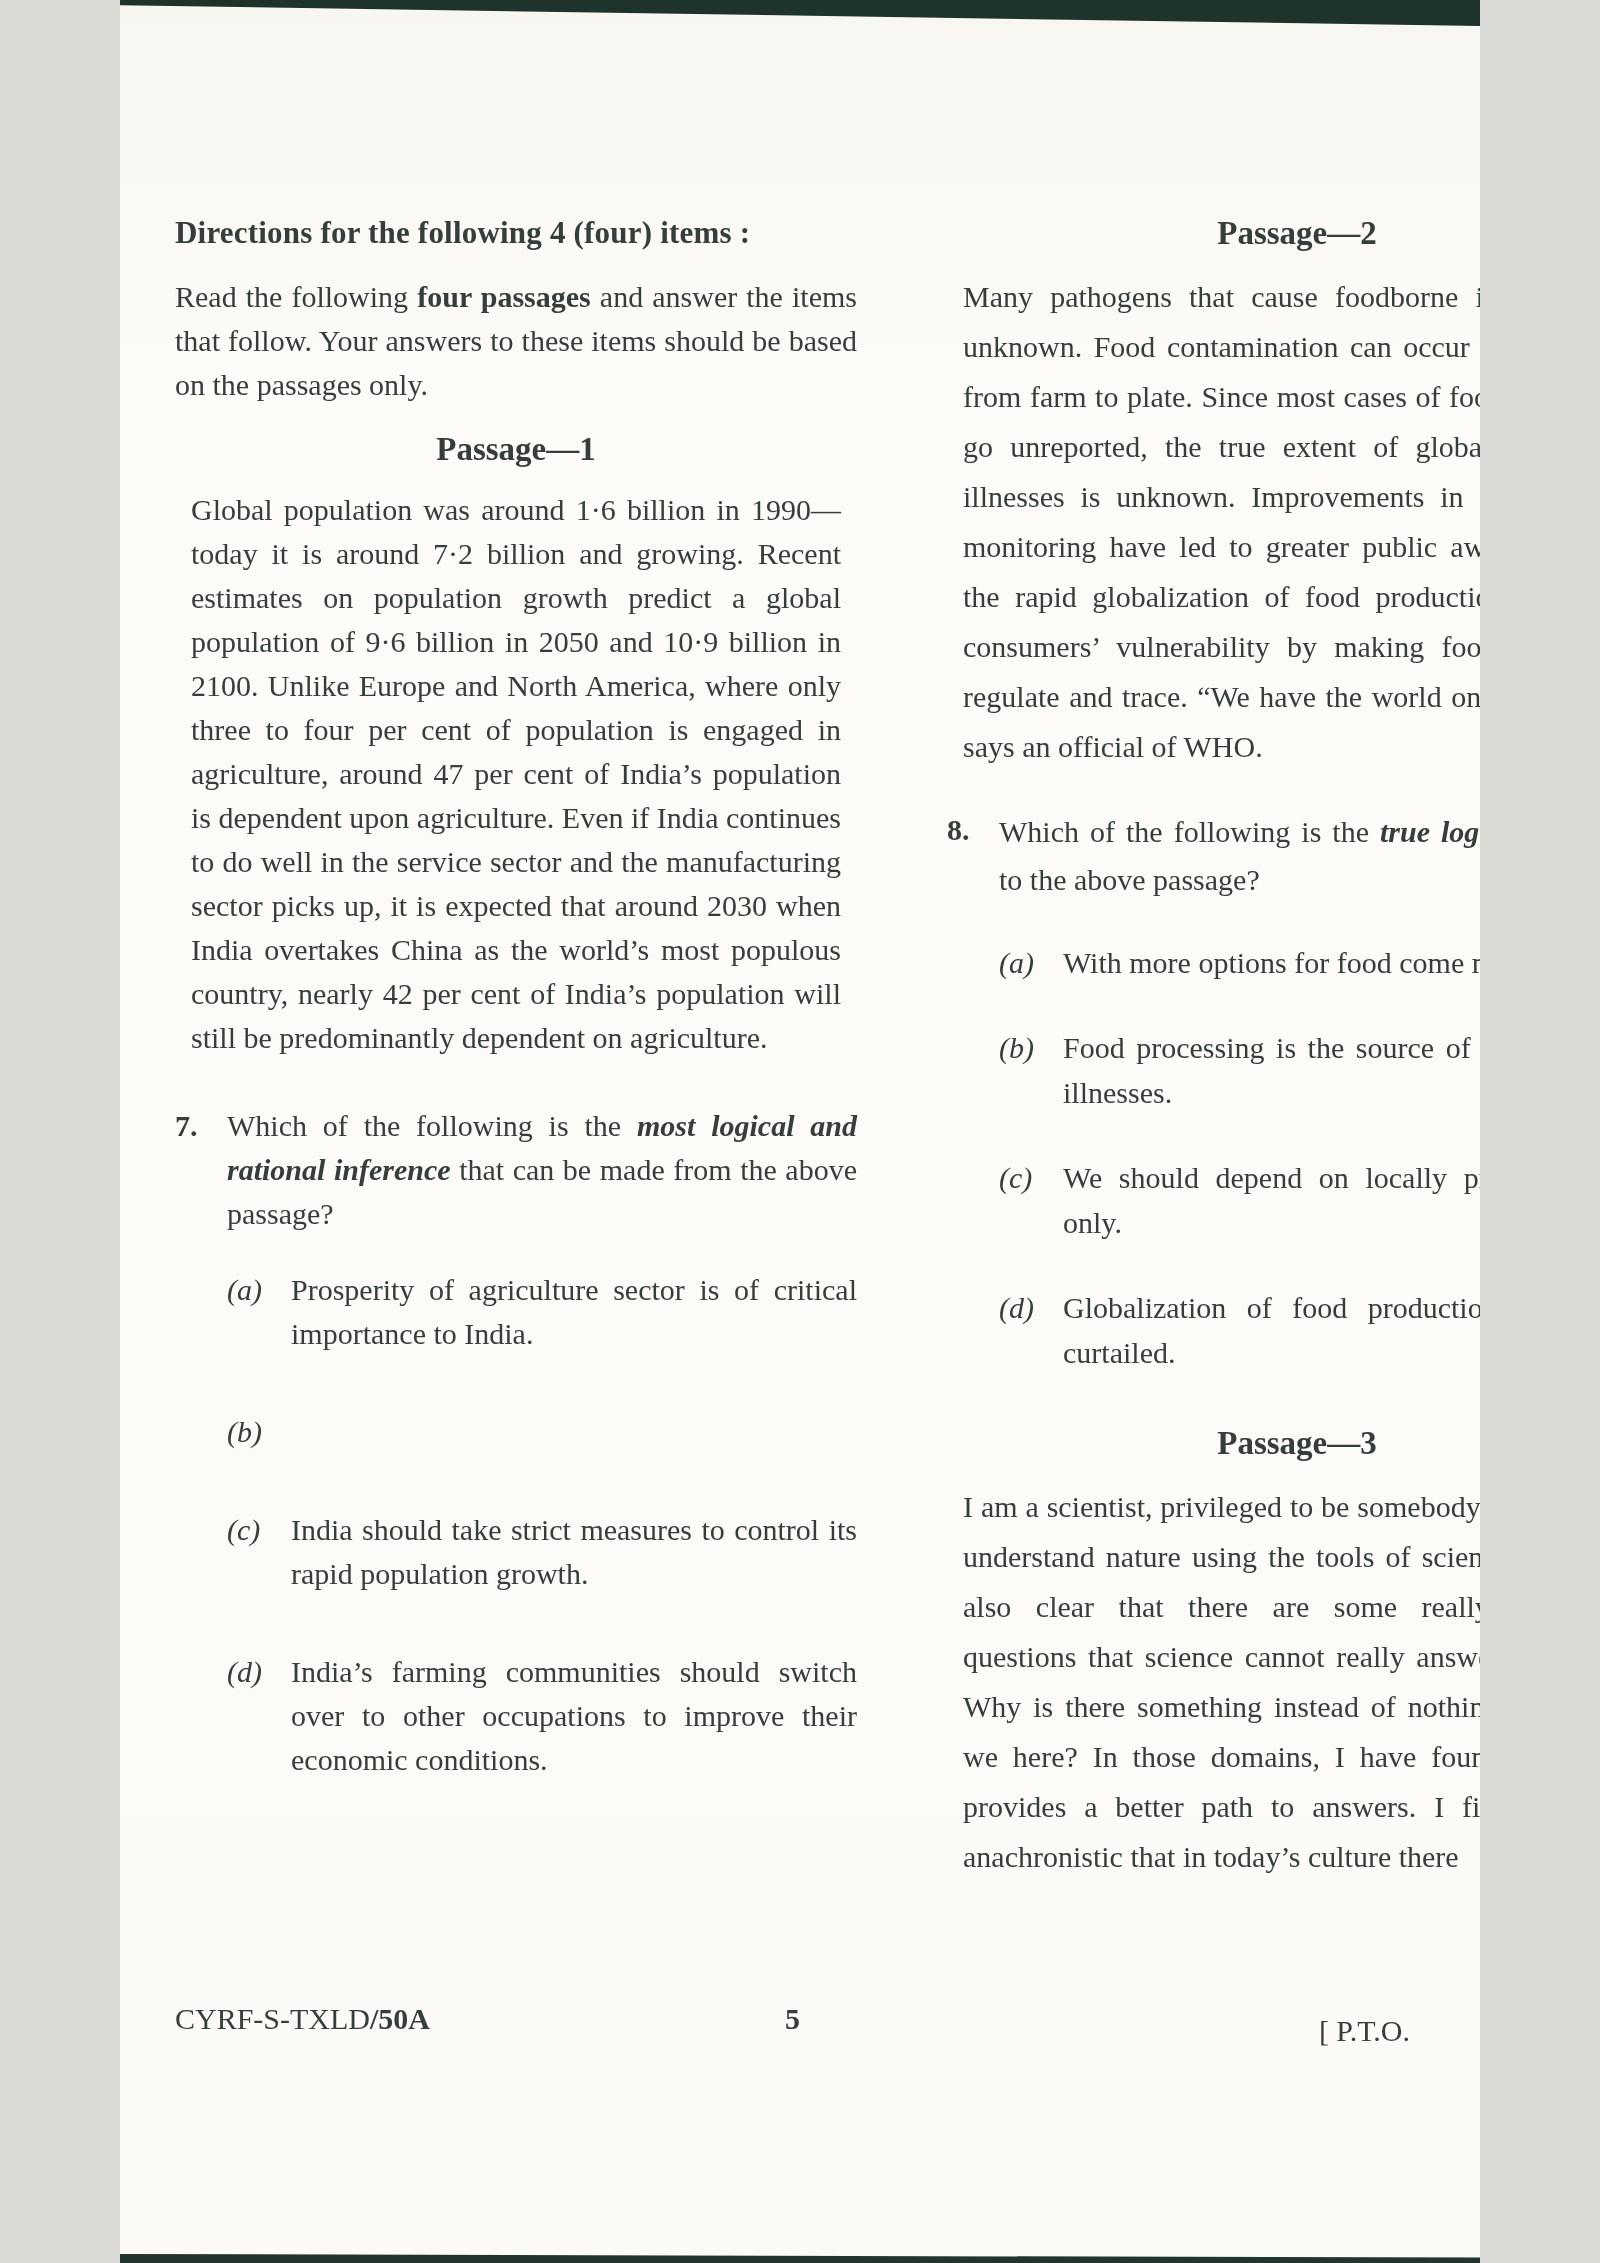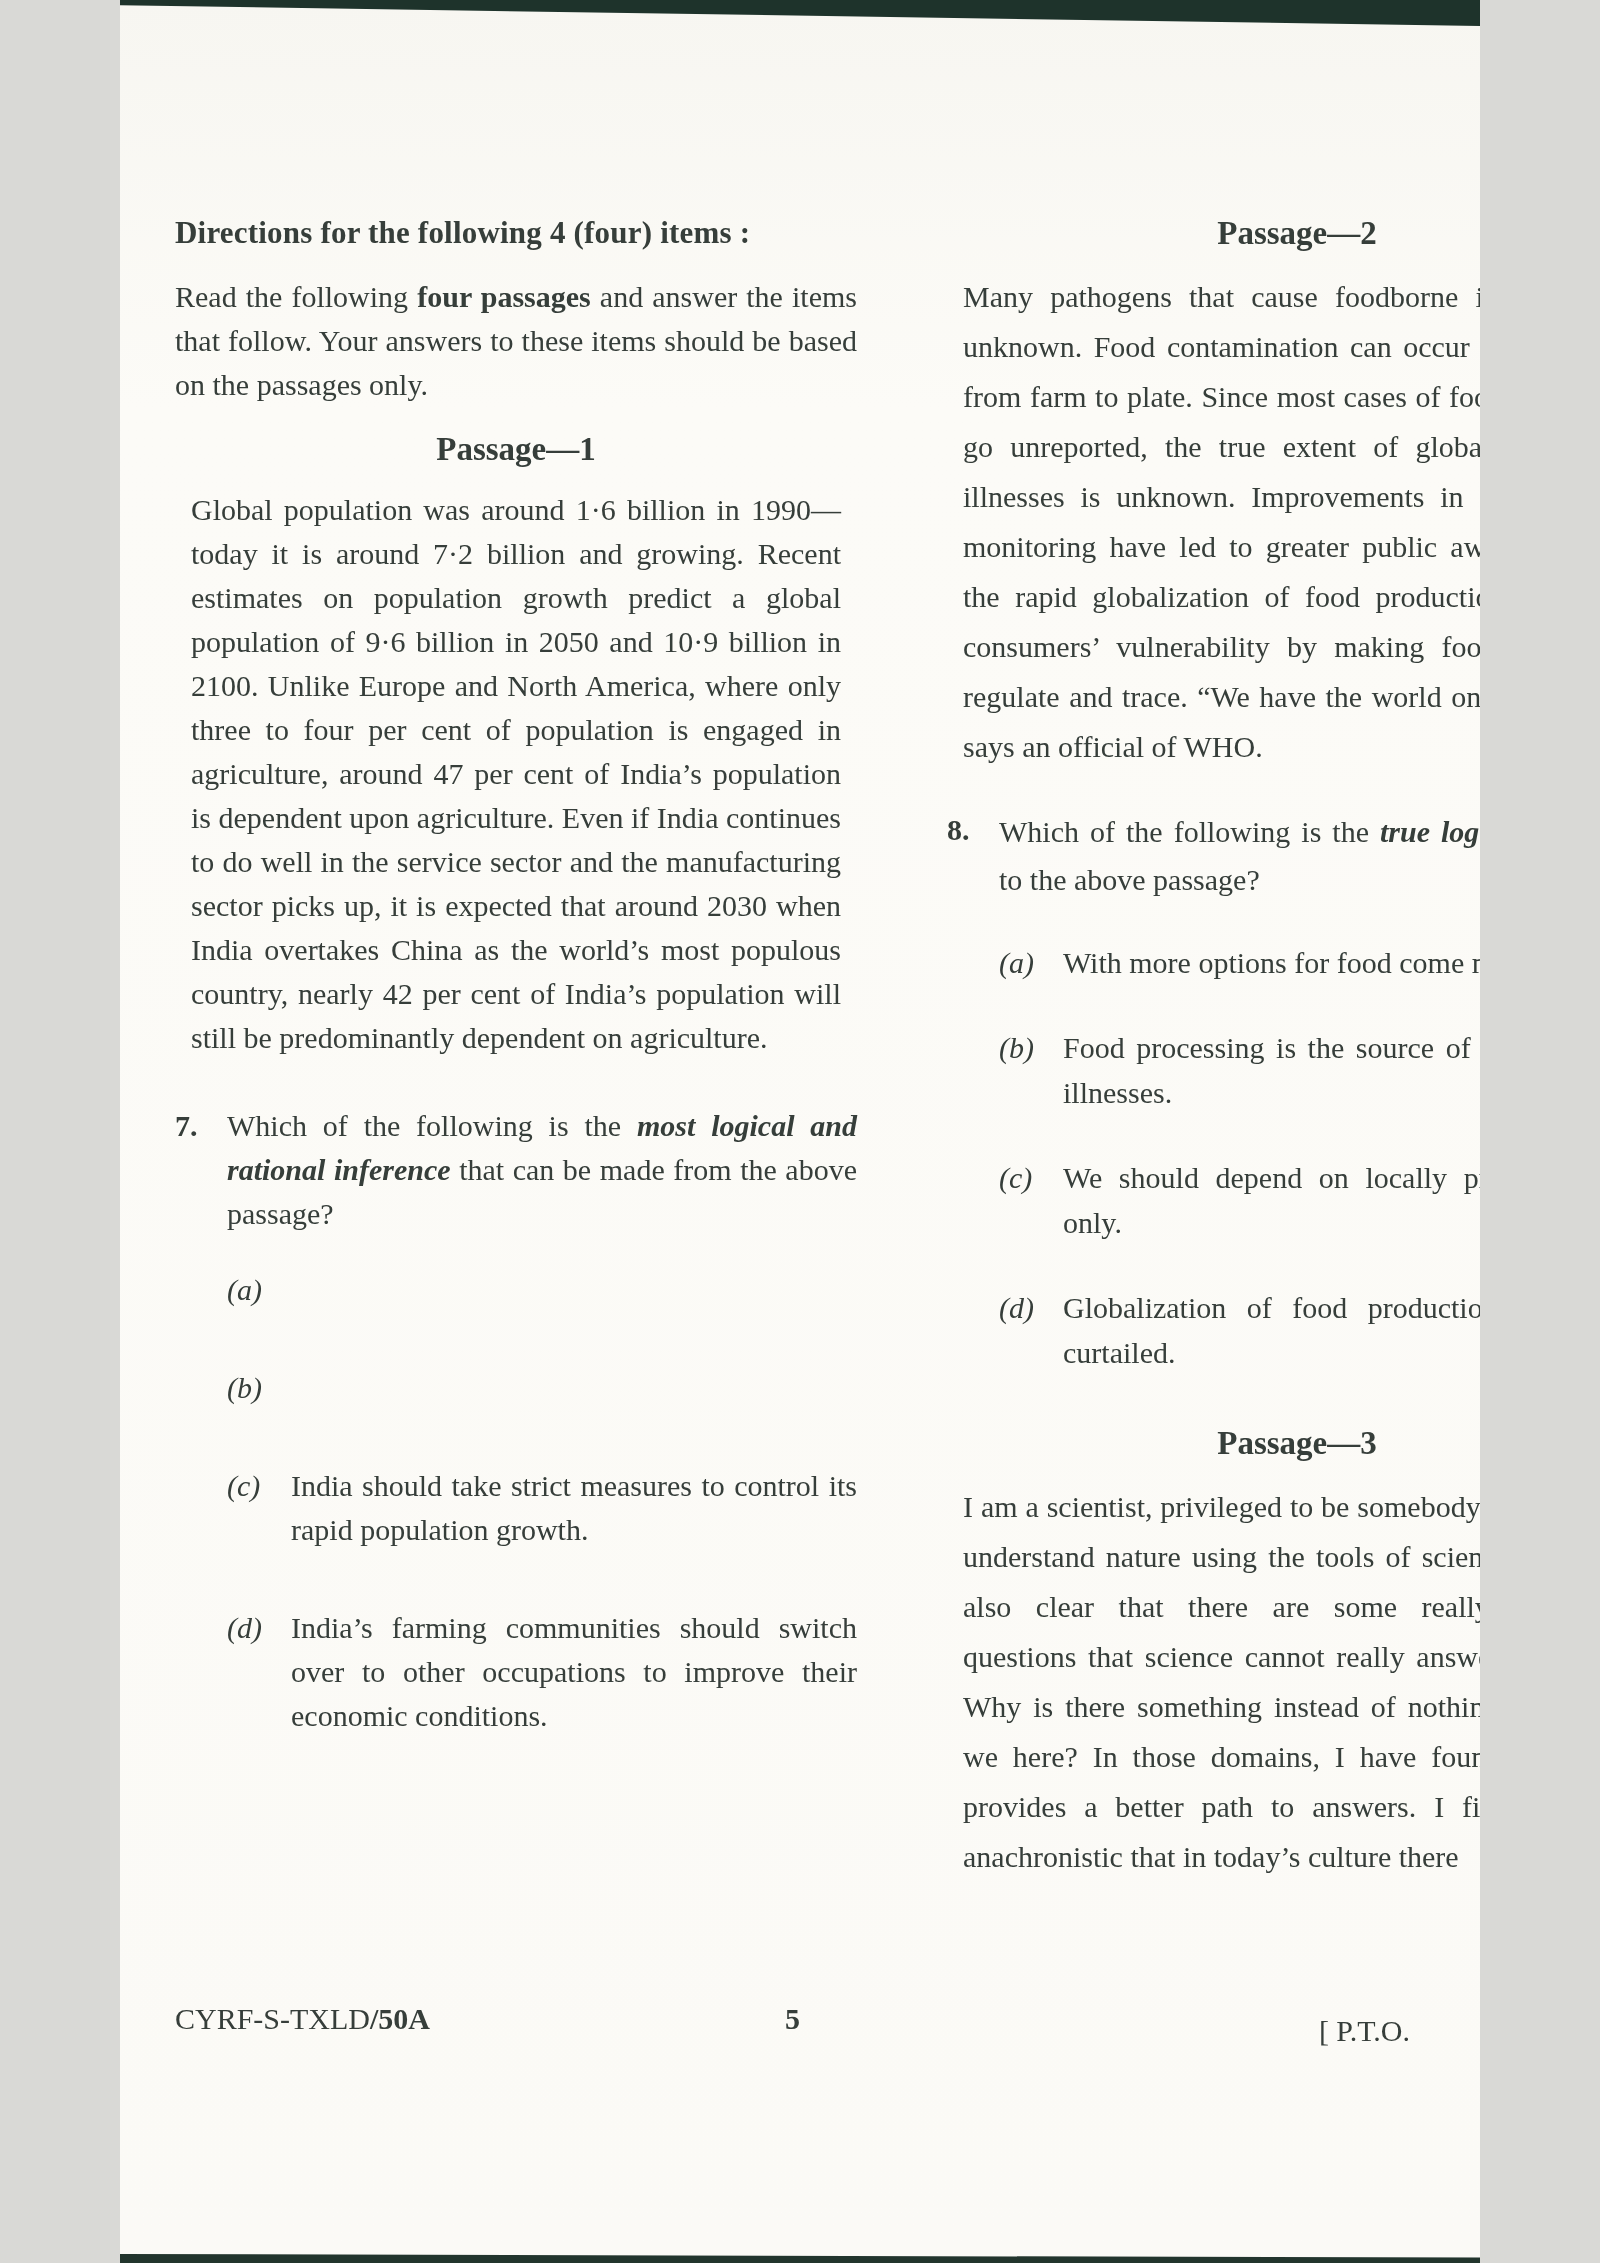--- a/index.html
+++ b/index.html
@@ -72,20 +72,21 @@
       <h4 class="passage-heading">Passage—1</h4>
       <p class="passage lh-left">Global population was around 1·6 billion in 1990—today it is around 7·2 billion and growing. Recent estimates on population growth predict a global population of 9·6 billion in 2050 and 10·9 billion in 2100. Unlike Europe and North America, where only three to four per cent of population is engaged in agriculture, around 47 per cent of India’s population is dependent upon agriculture. Even if India continues to do well in the service sector and the manufacturing sector picks up, it is expected that around 2030 when India overtakes China as the world’s most populous country, nearly 42 per cent of India’s population will still be predominantly dependent on agriculture.</p>
 
       <div class="question">
         <div class="q-num">7.</div>
         <div class="q-body">
           <p class="q-text"><span>Which of the following is the </span><span class="q-em">most logical and rational inference</span><span> that can be made from the above passage?</span></p>
 
           <div class="option">
             <span class="opt-label">(a)</span>
+            <span class="opt-text">Prosperity of agriculture sector is of critical importance to India.</span>
           </div>
           <div class="option">
             <span class="opt-label">(b)</span>
           </div>
           <div class="option">
             <span class="opt-label">(c)</span>
             <span class="opt-text">India should take strict measures to control its rapid population growth.</span>
           </div>
           <div class="option">
             <span class="opt-label">(d)</span>

